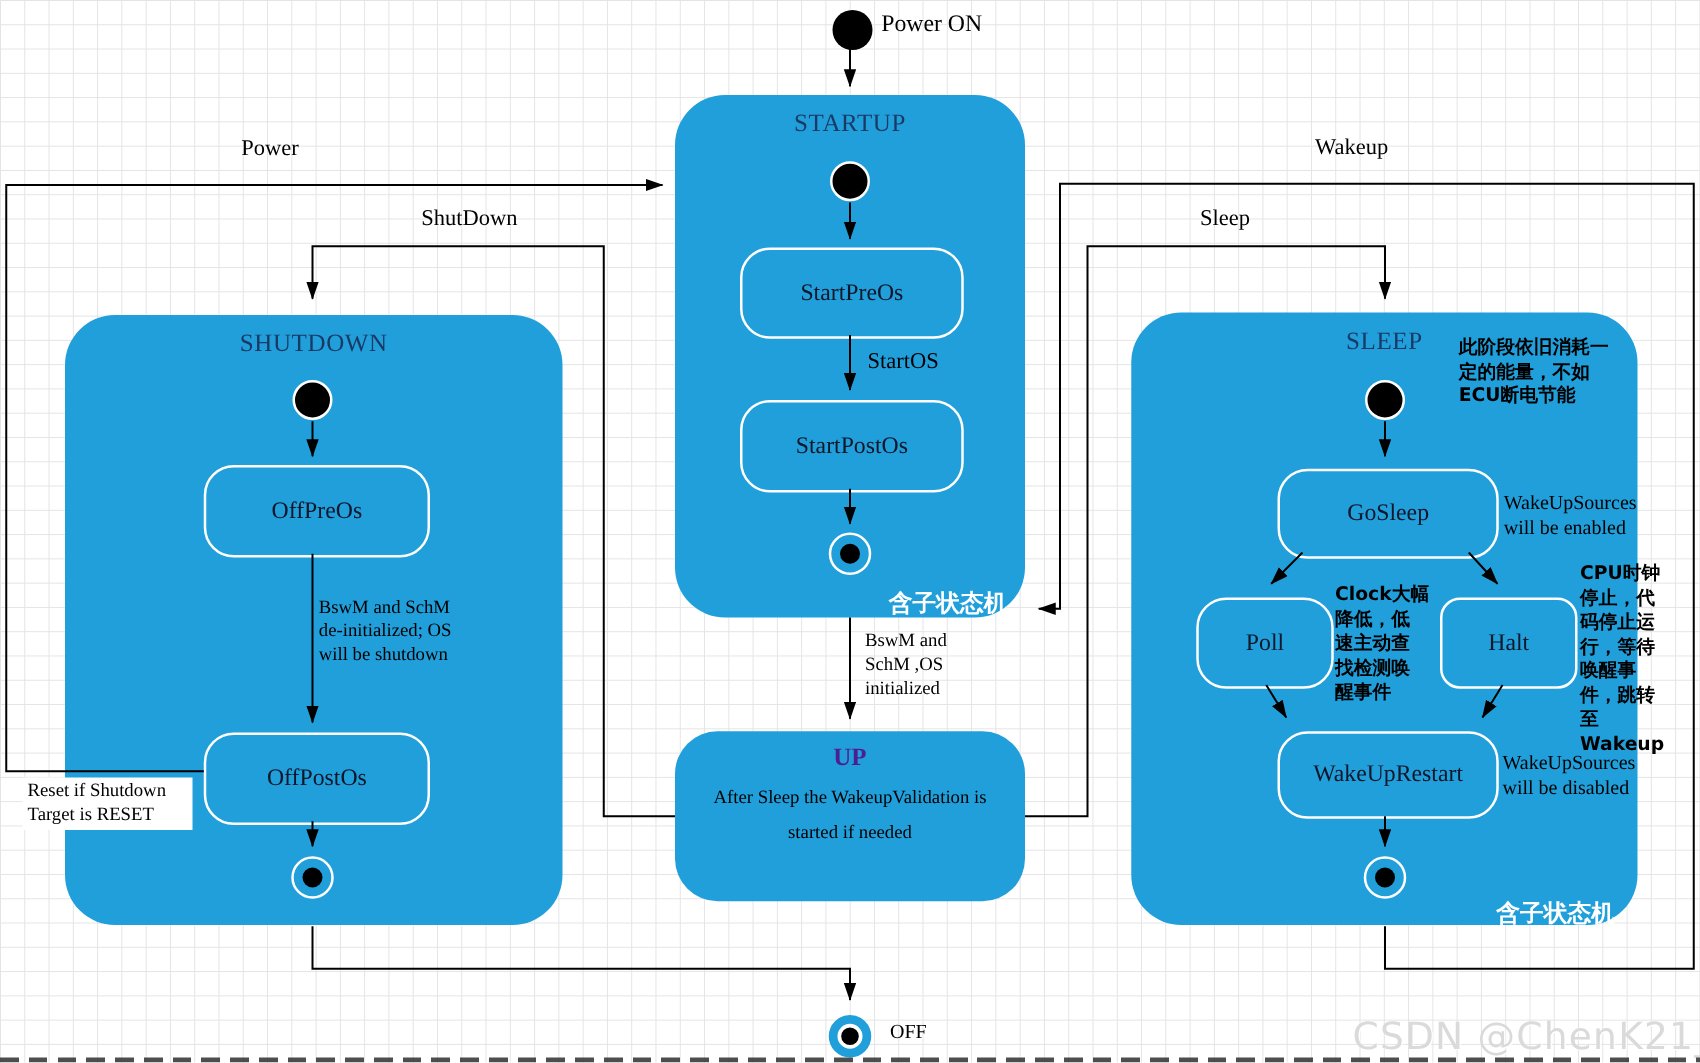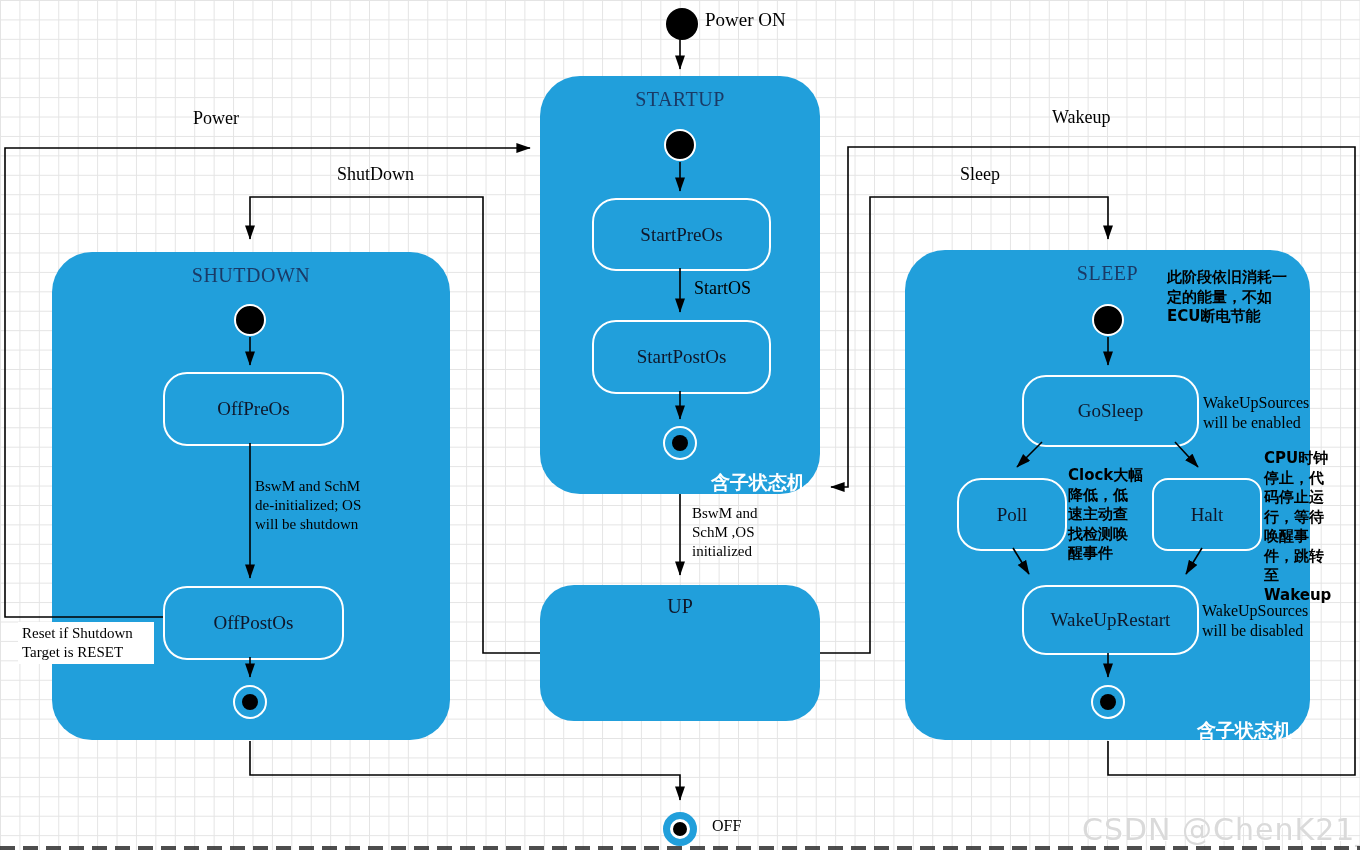--- a/index.html
+++ b/index.html
@@ -55,21 +55,21 @@
     font-size:15px; line-height:1.3;
   }
   .note-white-bg{background:#fff; padding:2px 4px;}
   .badge-cn{
     position:absolute; color:#fff; font-weight:bold; font-size:19px;
     font-family:"DejaVu Sans", sans-serif;
     margin-top:12px;
   }
   .up-title{
     position:absolute; top:10px; left:0; width:100%; text-align:center;
-    color:#0f172a; font-size:20px; font-weight:normal;
+    color:#4c1d95; font-size:20px; font-weight:bold;
   }
   .up-desc{
     position:absolute; top:40px; left:0; width:100%; text-align:center;
     font-size:15px; line-height:1.85; white-space:pre-line;
   }
   .watermark{
     position:absolute; left:1082px; top:812px; z-index:4;
     font-family:"DejaVu Sans", sans-serif; font-size:30px; letter-spacing:1px;
     color:#dadada; text-shadow:1px 1px 0 #ffffff; white-space:nowrap;
   }
@@ -163,20 +163,22 @@
 码停止运
 行，等待
 唤醒事
 件，跳转
 至Wakeup</div>
   <div class="lbl note" style="left:1202px; top:601px; width:115px; font-size:16px;">WakeUpSources
 will be disabled</div>
 
   <div class="composite" style="left:540px; top:585px; width:280px; height:136px; border-radius:34px;">
     <div class="up-title">UP</div>
+    <div class="up-desc">After Sleep the WakeupValidation is
+started if needed</div>
   </div>
   <div class="lbl note" style="left:692px; top:504px; width:100px;">BswM and
 SchM ,OS
 initialized</div>
 
   <div class="final-off" style="left:663px; top:812px;"></div>
   <div class="lbl" style="left:712px; top:817px; font-size:16px;">OFF</div>
 
   <div class="lbl trans-label" style="left:193px; top:108px;">Power</div>
   <div class="lbl trans-label" style="left:337px; top:164px;">ShutDown</div>

